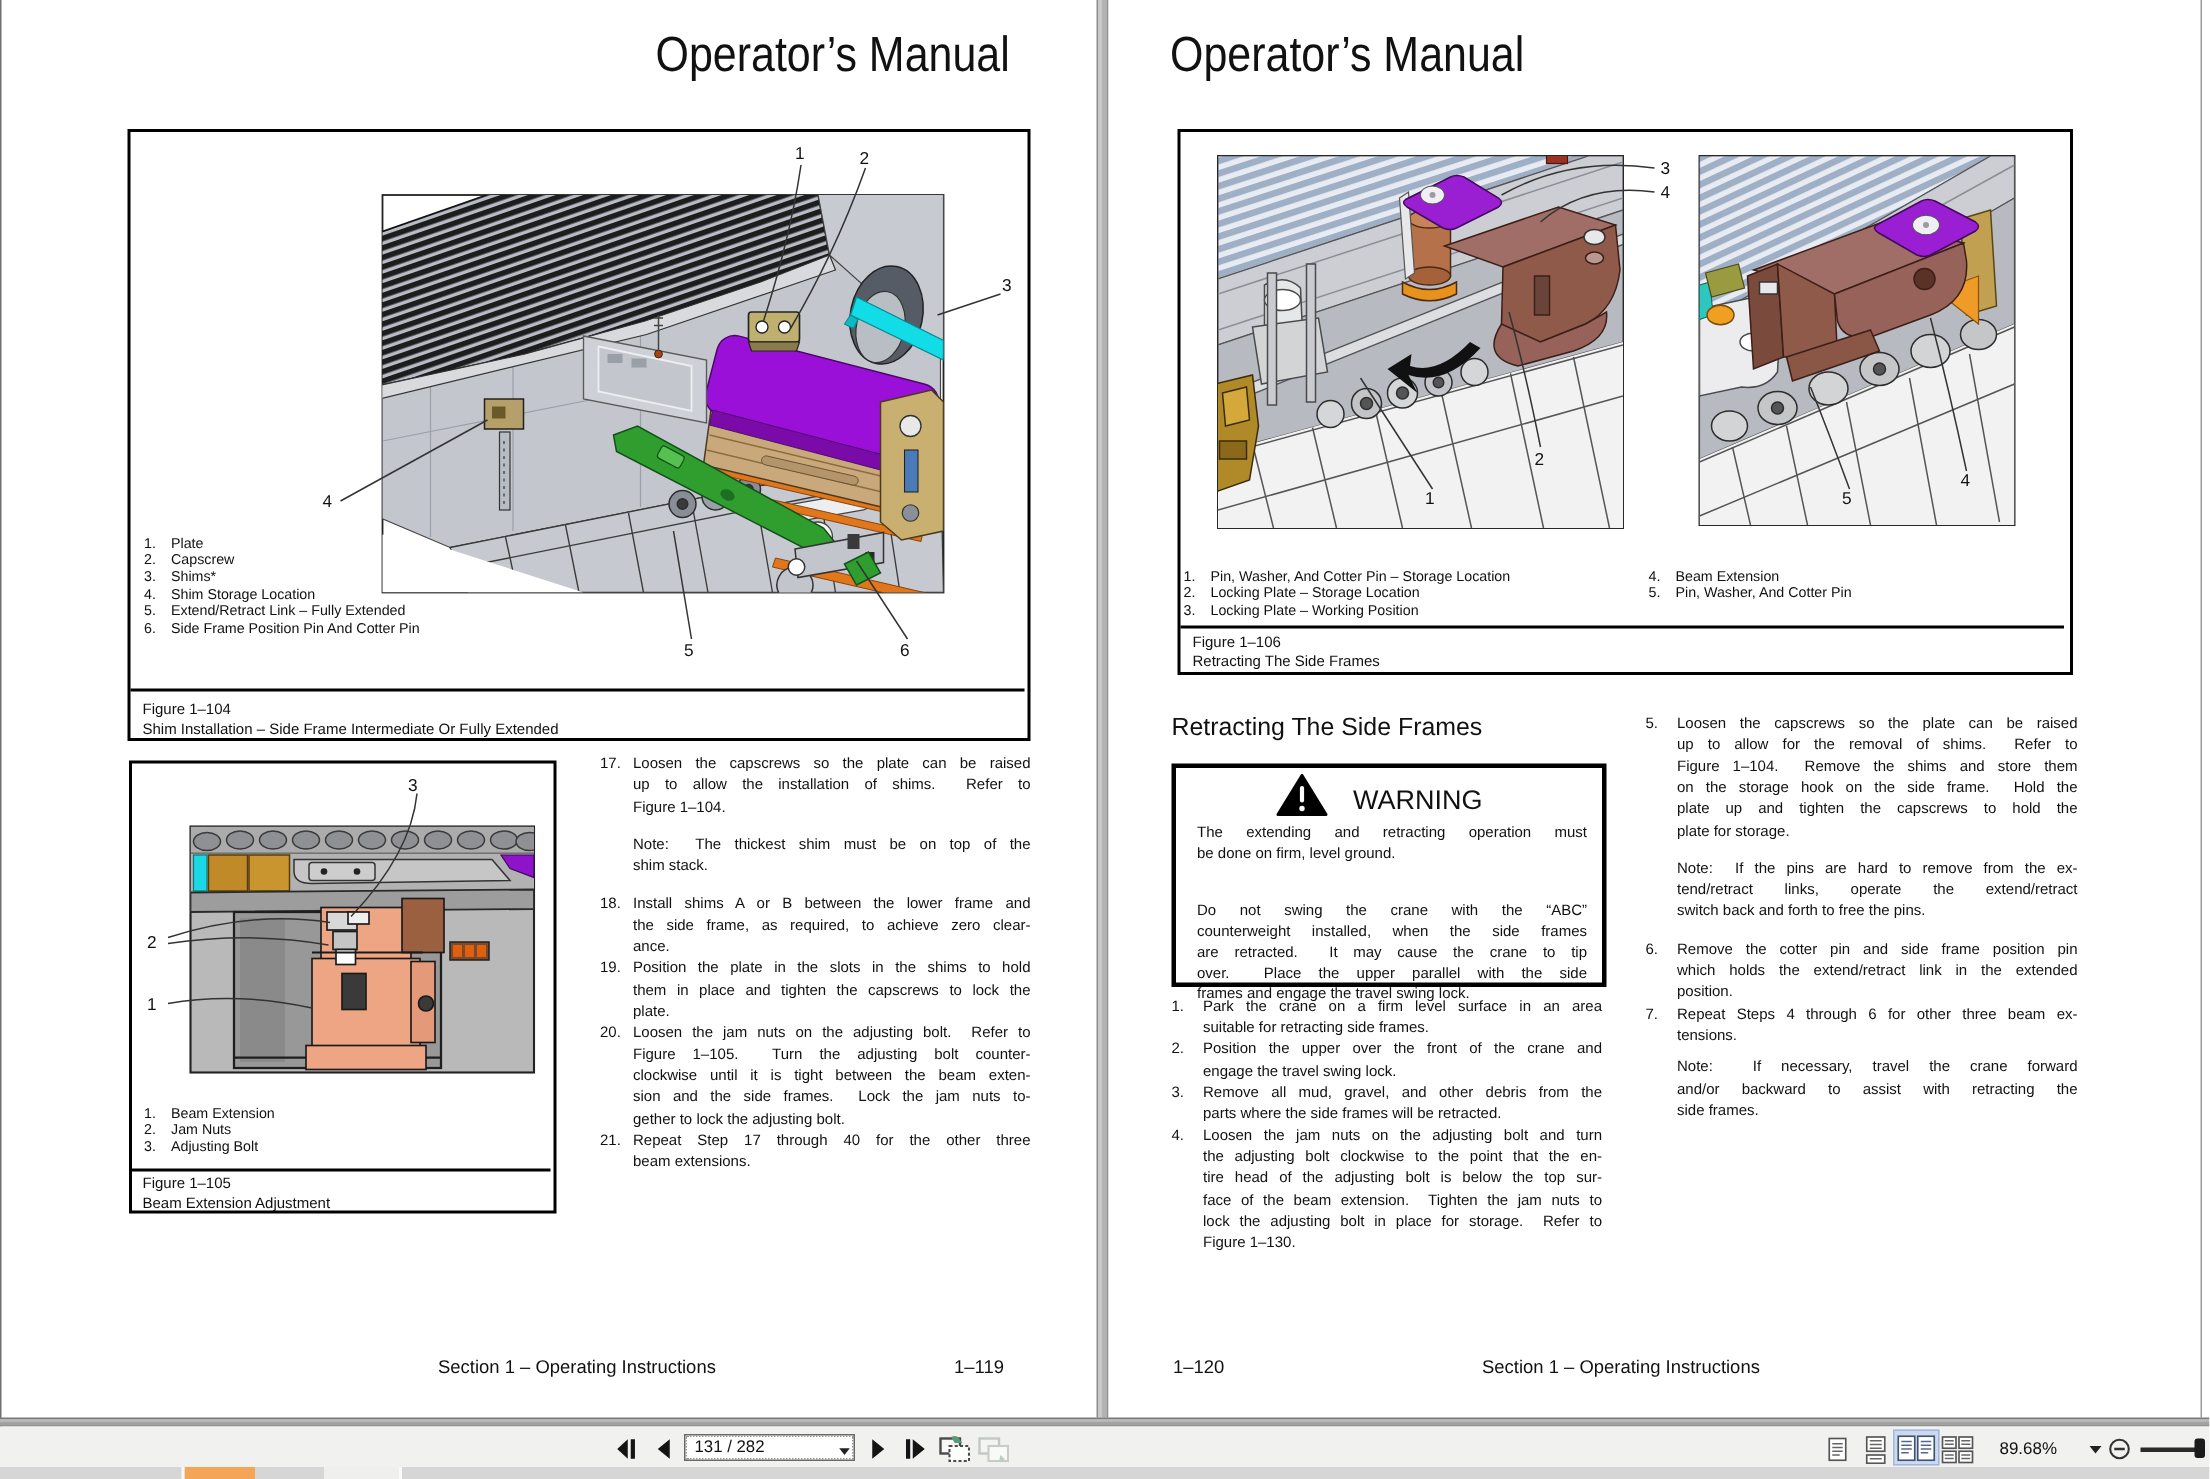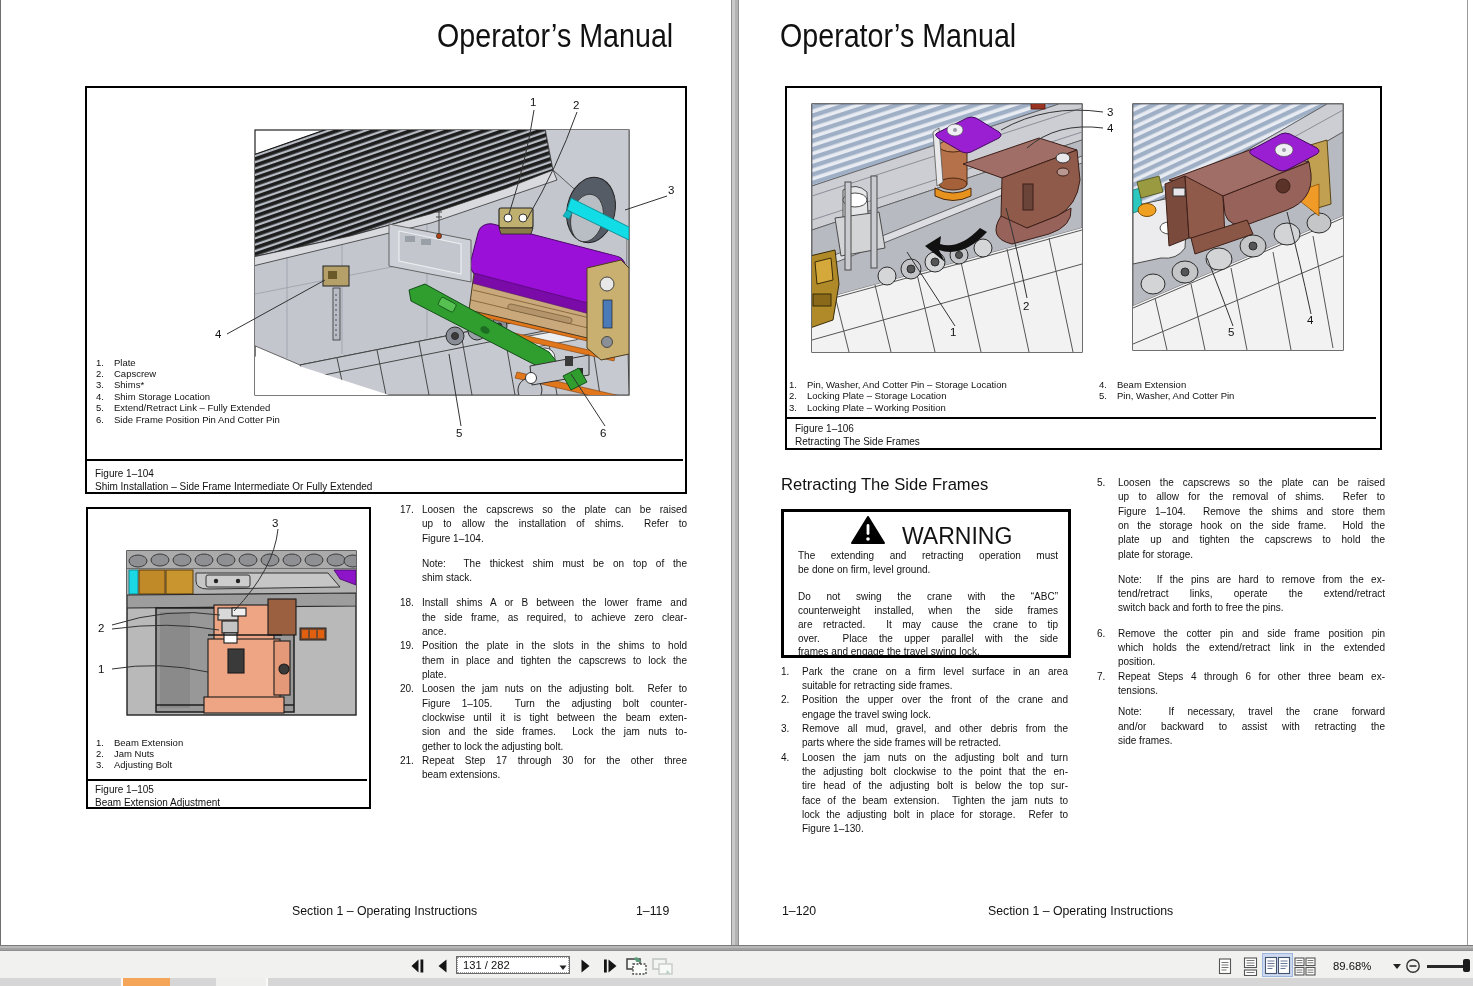--- a/index.html
+++ b/index.html
@@ -275,21 +275,21 @@
 <div style="position:relative;padding-left:22px">
         <span style="position:absolute;left:0">20.</span>
 <div class="j">Loosen the jam nuts on the adjusting bolt.&nbsp; Refer to</div>
 <div class="j">Figure 1–105.&nbsp; Turn the adjusting bolt counter-</div>
 <div class="j">clockwise until it is tight between the beam exten-</div>
 <div class="j">sion and the side frames.&nbsp; Lock the jam nuts to-</div>
 <div>gether to lock the adjusting bolt.</div>
       </div>
 <div style="position:relative;padding-left:22px">
         <span style="position:absolute;left:0">21.</span>
-<div class="j">Repeat Step 17 through 30 for the other three</div>
+<div class="j">Repeat Step 17 through 40 for the other three</div>
 <div>beam extensions.</div>
       </div>
 </div>
 
 <div class="abs" style="left:292px;top:904px;font-size:12.3px">Section 1 – Operating Instructions</div>
 <div class="abs" style="left:636px;top:904px;font-size:12.3px">1–119</div>
 </div>
 
 <div class="abs" style="left:731px;top:0;width:8px;height:945px;background:linear-gradient(90deg,#8e8e8e 0 1px,#c9c9c9 1px 4px,#b2b2b2 4px 7px,#8e8e8e 7px 8px)"></div>
 <div class="abs" style="left:742px;top:0;width:1px;height:945px;background:#ececec"></div>
@@ -488,26 +488,26 @@
 <div class="abs b" style="left:42px;top:475px;font-size:16.6px">Retracting The Side Frames</div>
 
 <div class="abs" style="left:42px;top:509px;width:284px;height:143px;border:3px solid #000"></div>
 
 <svg class="abs" style="left:111px;top:516px" width="40" height="30" viewBox="0 0 40 30">
 <path d="M18 1 L34 27 L2 27 Z" fill="#000" stroke="#000" stroke-width="2" stroke-linejoin="round"></path>
 <rect x="16.6" y="8" width="2.8" height="11" rx="1.4" fill="#fff"></rect>
       <circle cx="18" cy="23" r="1.8" fill="#fff"></circle>
 </svg>
 
-<div class="abs b" style="left:163px;top:523px;font-size:23px">WARNING</div>
+<div class="abs b" style="left:163px;top:523px;font-size:18px">WARNING</div>
 
 <div class="abs b body12" id="warnTxt" style="left:59px;top:549px;width:260px;line-height:13.9px">
 <div class="j">The extending and retracting operation must</div>
 <div>be done on firm, level ground.</div>
-<div class="j" style="margin-top:13px">Do not swing the crane with the “ABC”</div>
+<div class="j" style="margin-top:24px">Do not swing the crane with the “ABC”</div>
 <div class="j">counterweight installed, when the side frames</div>
 <div class="j">are retracted.&nbsp; It may cause the crane to tip</div>
 <div class="j">over.&nbsp; Place the upper parallel with the side</div>
 <div>frames and engage the travel swing lock.</div>
 </div>
 
 <div class="abs body12" id="colRL" style="left:42px;top:664.5px;width:287px">
 <div style="position:relative;padding-left:21px">
         <span style="position:absolute;left:0">1.</span>
 <div class="j">Park the crane on a firm level surface in an area</div>

